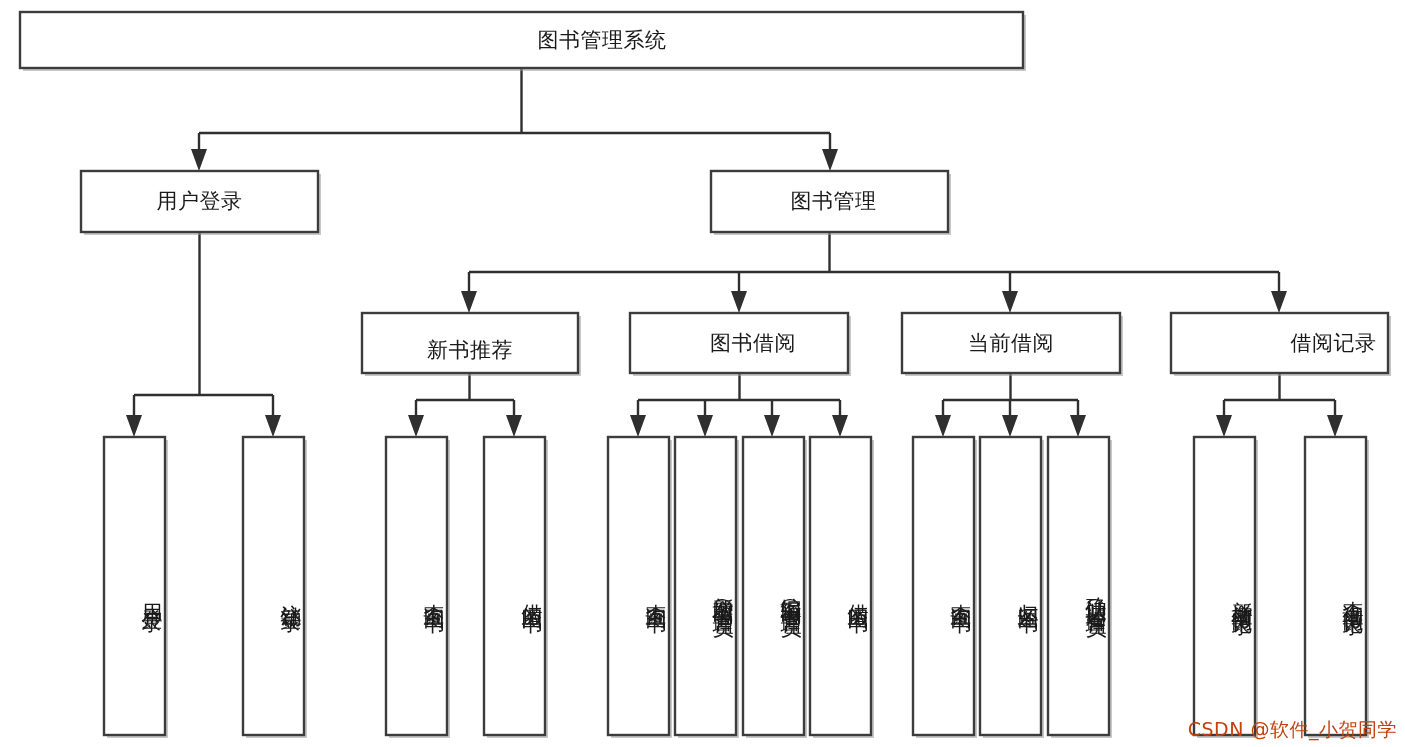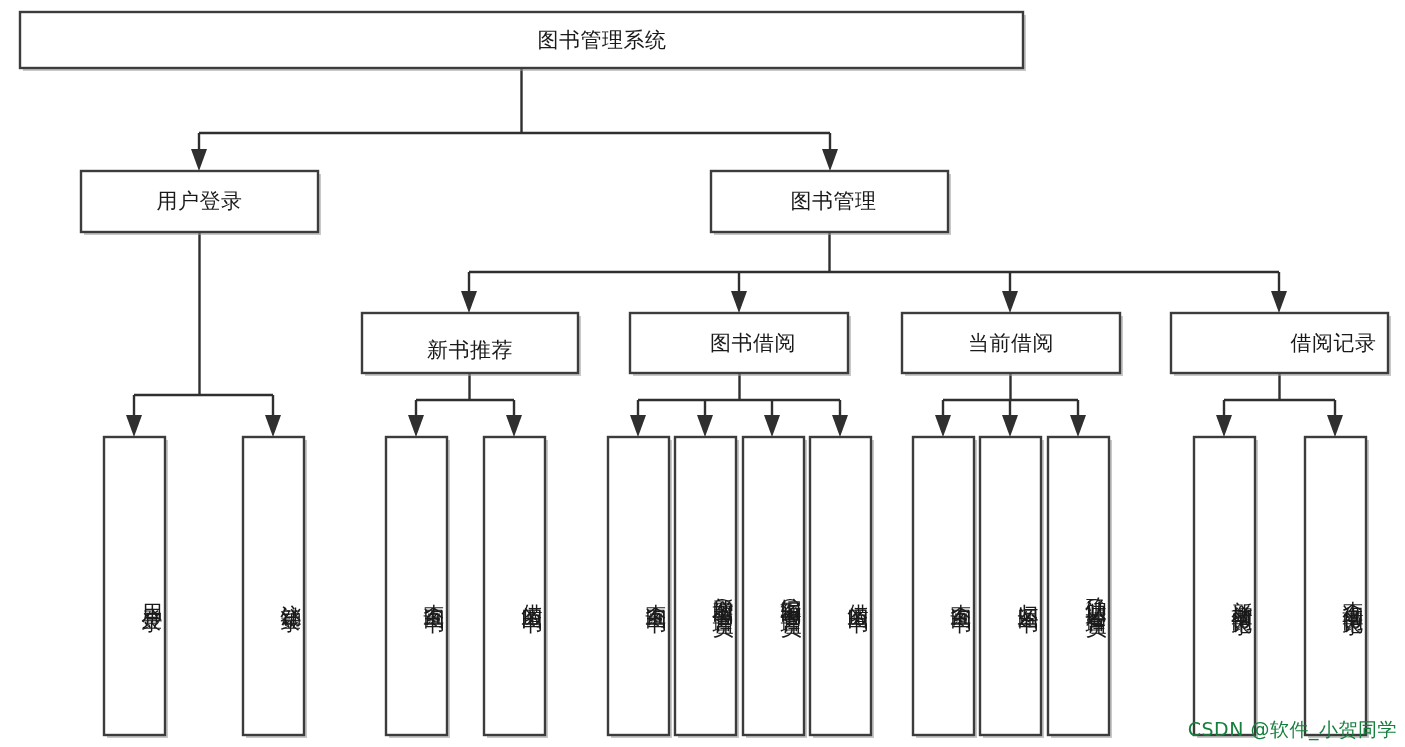--- a/index.html
+++ b/index.html
@@ -72,21 +72,21 @@
     font-size: 21px;
     align-items: flex-start;
     padding-top: 14px;
   }
   #watermark {
     position: absolute;
     right: 8px;
     bottom: 4px;
     font-family: "DejaVu Sans", "Liberation Sans", sans-serif;
     font-size: 19px;
-    color: #15803d;
+    color: #c2410c;
     letter-spacing: 0.5px;
     white-space: nowrap;
     user-select: none;
   }
 </style>
 </head>
 <body>
 
 <div id="diagram-root">
 

